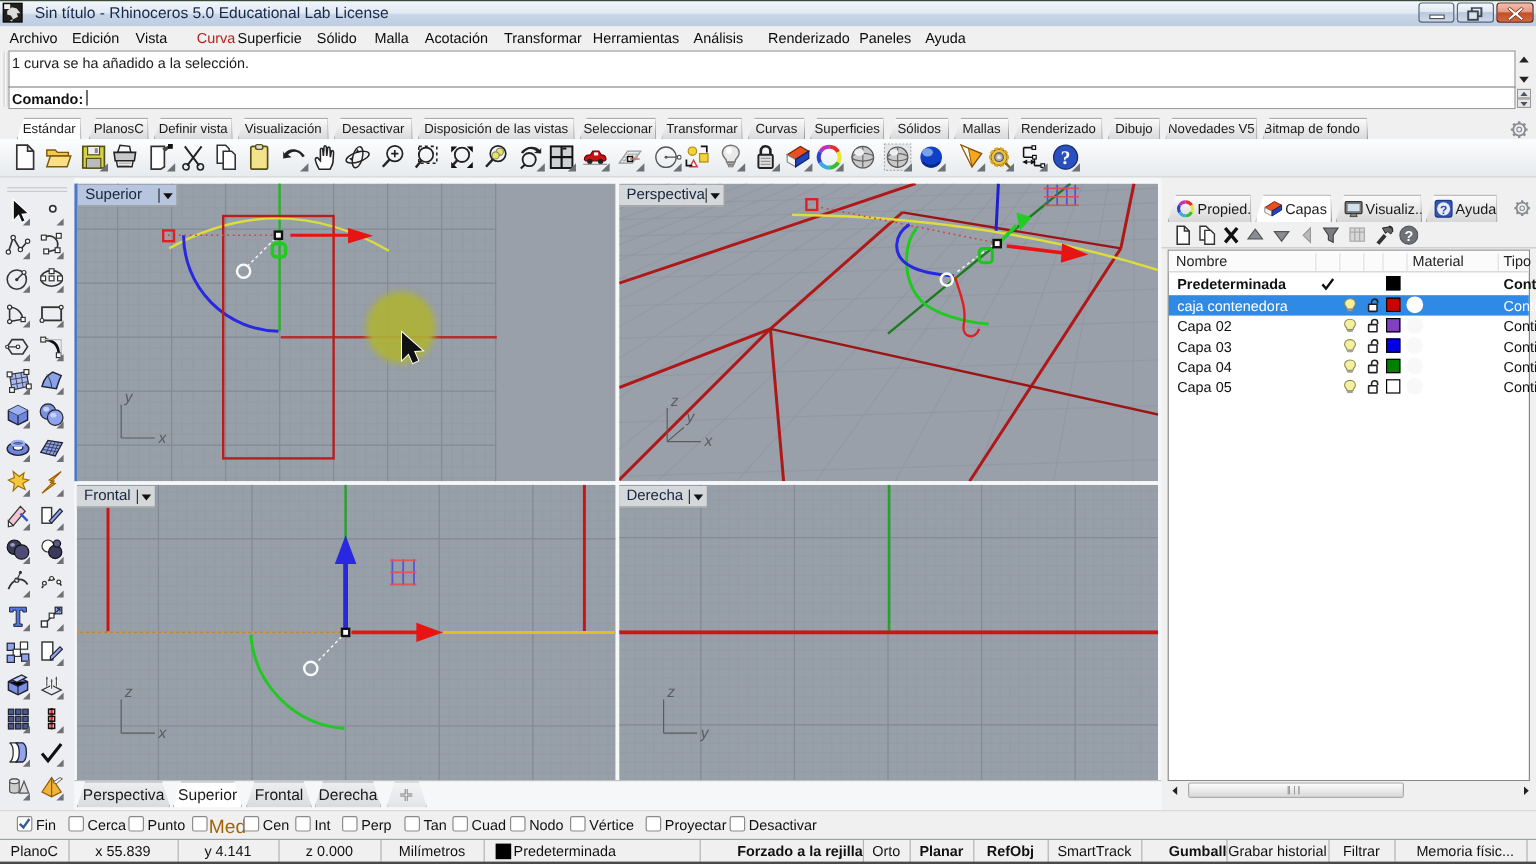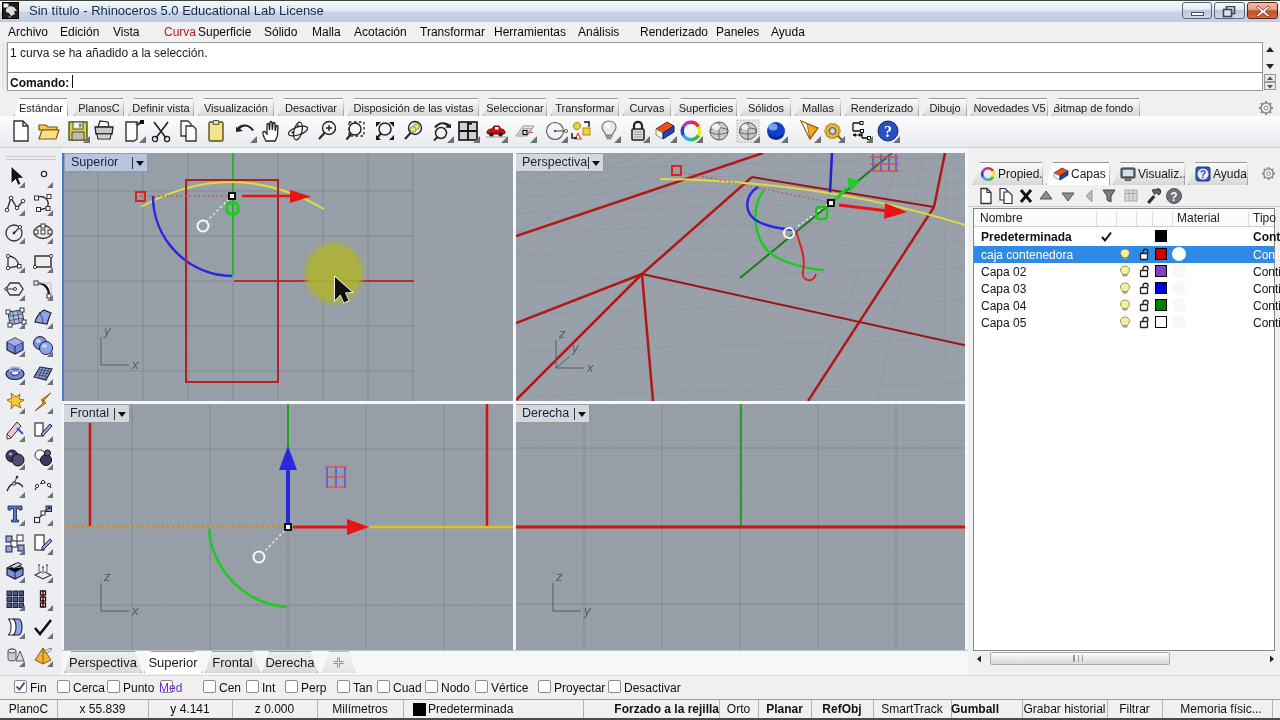--- a/index.html
+++ b/index.html
@@ -817,21 +817,21 @@
 <div class="a" style="left:0;top:675px;width:1280px;height:24px;background:#f0f0f0;border-top:1px solid #d8d8d8"></div>
 <div class="a" style="left:14px;top:680px;width:13px;height:13px;background:#fff;border:1px solid #8b8b8b;border-radius:2px;line-height:8px;padding-left:0px"><svg width="11" height="11" viewBox="0 0 11 11">
       <path d="M1.5 5.5 L4.5 8.5 L9.5 1.5" fill="none" stroke="#3a5a9a" stroke-width="2"></path>
     </svg></div>
 <div class="a" style="left:30px;top:681px;font-size:12px;color:#111">Fin</div>
 <div class="a" style="left:57px;top:680px;width:13px;height:13px;background:#fff;border:1px solid #8b8b8b;border-radius:2px;line-height:8px;padding-left:0px"></div>
 <div class="a" style="left:73px;top:681px;font-size:12px;color:#111">Cerca</div>
 <div class="a" style="left:107px;top:680px;width:13px;height:13px;background:#fff;border:1px solid #8b8b8b;border-radius:2px;line-height:8px;padding-left:0px"></div>
 <div class="a" style="left:123px;top:681px;font-size:12px;color:#111">Punto</div>
 <div class="a" style="left:160px;top:680px;width:13px;height:13px;background:#fff;border:1px solid #8b8b8b;border-radius:2px;line-height:8px;padding-left:0px"></div>
-<div class="a" style="left:159px;top:681px;font-size:12px;color:#6d28d9">Med</div>
+<div class="a" style="left:174px;top:681px;font-size:16px;color:#a16207">Med</div>
 <div class="a" style="left:203px;top:680px;width:13px;height:13px;background:#fff;border:1px solid #8b8b8b;border-radius:2px;line-height:8px;padding-left:0px"></div>
 <div class="a" style="left:219px;top:681px;font-size:12px;color:#111">Cen</div>
 <div class="a" style="left:246px;top:680px;width:13px;height:13px;background:#fff;border:1px solid #8b8b8b;border-radius:2px;line-height:8px;padding-left:0px"></div>
 <div class="a" style="left:262px;top:681px;font-size:12px;color:#111">Int</div>
 <div class="a" style="left:285px;top:680px;width:13px;height:13px;background:#fff;border:1px solid #8b8b8b;border-radius:2px;line-height:8px;padding-left:0px"></div>
 <div class="a" style="left:301px;top:681px;font-size:12px;color:#111">Perp</div>
 <div class="a" style="left:337px;top:680px;width:13px;height:13px;background:#fff;border:1px solid #8b8b8b;border-radius:2px;line-height:8px;padding-left:0px"></div>
 <div class="a" style="left:353px;top:681px;font-size:12px;color:#111">Tan</div>
 <div class="a" style="left:377px;top:680px;width:13px;height:13px;background:#fff;border:1px solid #8b8b8b;border-radius:2px;line-height:8px;padding-left:0px"></div>
 <div class="a" style="left:393px;top:681px;font-size:12px;color:#111">Cuad</div>
@@ -859,21 +859,21 @@
 <div class="a" style="left:583px;top:702px;width:136px;text-align:right;font-size:12px;font-weight:bold;color:#111">Forzado a la rejilla</div>
 <div class="a" style="left:719px;top:700px;width:1px;height:19px;background:#b4b4b4"></div>
 <div class="a" style="left:719px;top:702px;width:39px;text-align:center;font-size:12px;font-weight:normal;color:#111">Orto</div>
 <div class="a" style="left:758px;top:700px;width:1px;height:19px;background:#b4b4b4"></div>
 <div class="a" style="left:758px;top:702px;width:53px;text-align:center;font-size:12px;font-weight:bold;color:#111">Planar</div>
 <div class="a" style="left:811px;top:700px;width:1px;height:19px;background:#b4b4b4"></div>
 <div class="a" style="left:811px;top:702px;width:62px;text-align:center;font-size:12px;font-weight:bold;color:#111">RefObj</div>
 <div class="a" style="left:873px;top:700px;width:1px;height:19px;background:#b4b4b4"></div>
 <div class="a" style="left:873px;top:702px;width:78px;text-align:center;font-size:12px;font-weight:normal;color:#111">SmartTrack</div>
 <div class="a" style="left:951px;top:700px;width:1px;height:19px;background:#b4b4b4"></div>
-<div class="a" style="left:951px;top:702px;width:71px;text-align:left;font-size:12px;font-weight:bold;color:#111">Gumball</div>
+<div class="a" style="left:951px;top:702px;width:71px;text-align:right;font-size:12px;font-weight:bold;color:#111">Gumball</div>
 <div class="a" style="left:1022px;top:700px;width:1px;height:19px;background:#b4b4b4"></div>
 <div class="a" style="left:1022px;top:702px;width:85px;text-align:center;font-size:12px;font-weight:normal;color:#111">Grabar historial</div>
 <div class="a" style="left:1107px;top:700px;width:1px;height:19px;background:#b4b4b4"></div>
 <div class="a" style="left:1107px;top:702px;width:55px;text-align:center;font-size:12px;font-weight:normal;color:#111">Filtrar</div>
 <div class="a" style="left:1162px;top:700px;width:1px;height:19px;background:#b4b4b4"></div>
 <div class="a" style="left:1162px;top:702px;width:118px;text-align:center;font-size:12px;font-weight:normal;color:#111">Memoria físic...</div>
 
 <div class="a" style="left:413px;top:703px;width:13px;height:13px;background:#000"></div>
 <div class="a" style="left:428px;top:702px;font-size:12px;color:#111">Predeterminada</div>
 <div class="a" style="left:1272px;top:700px;width:1px;height:19px;background:#b4b4b4"></div>

